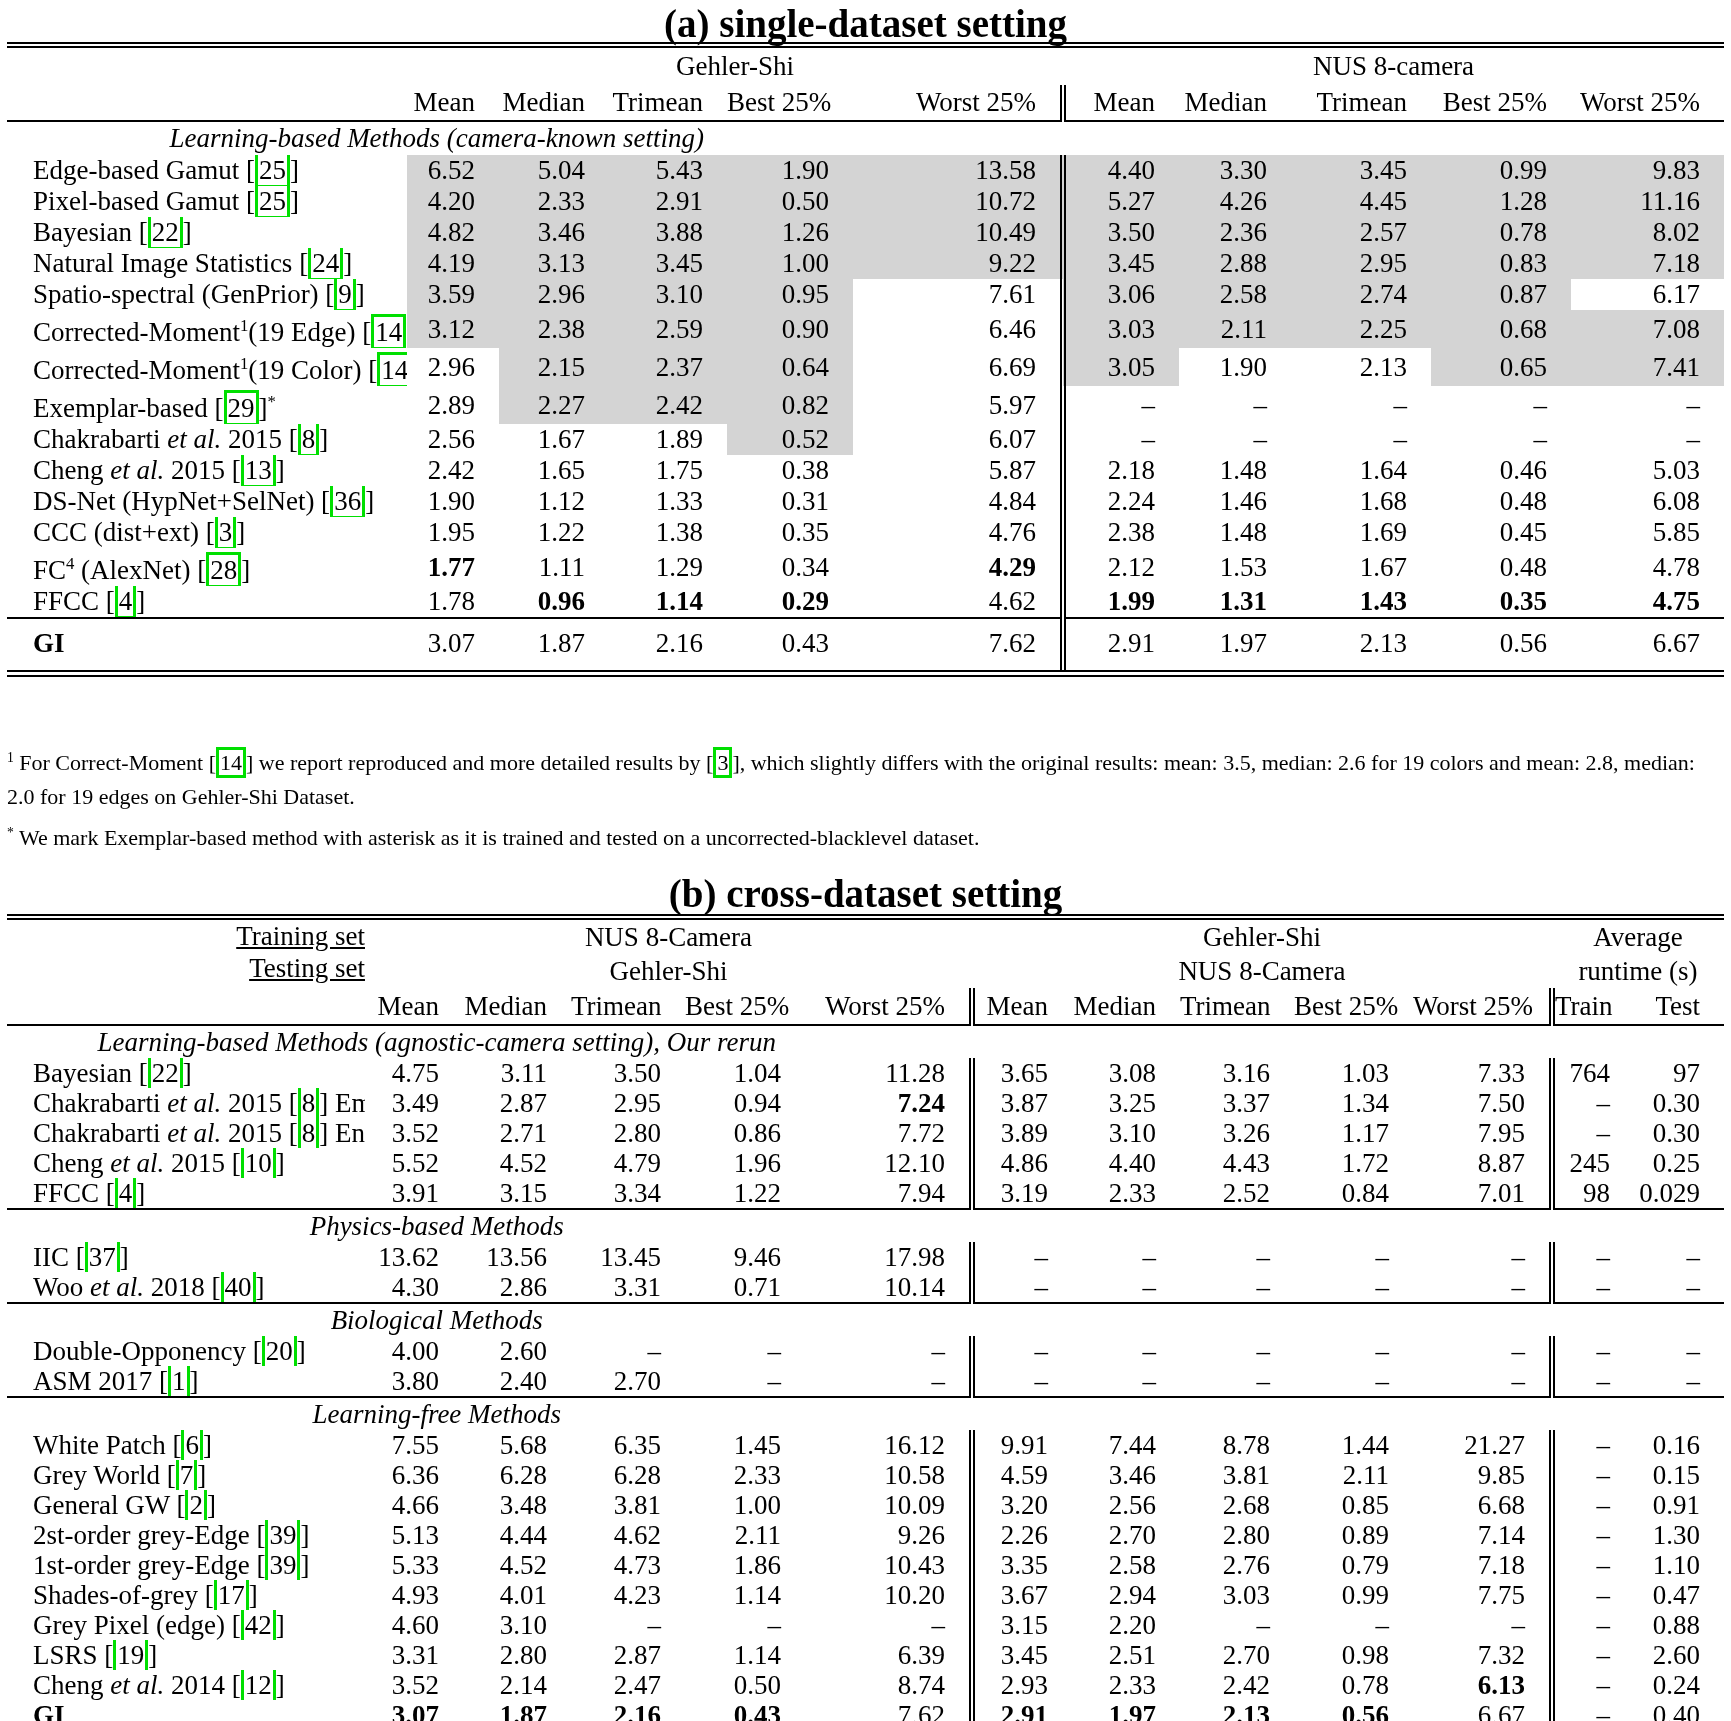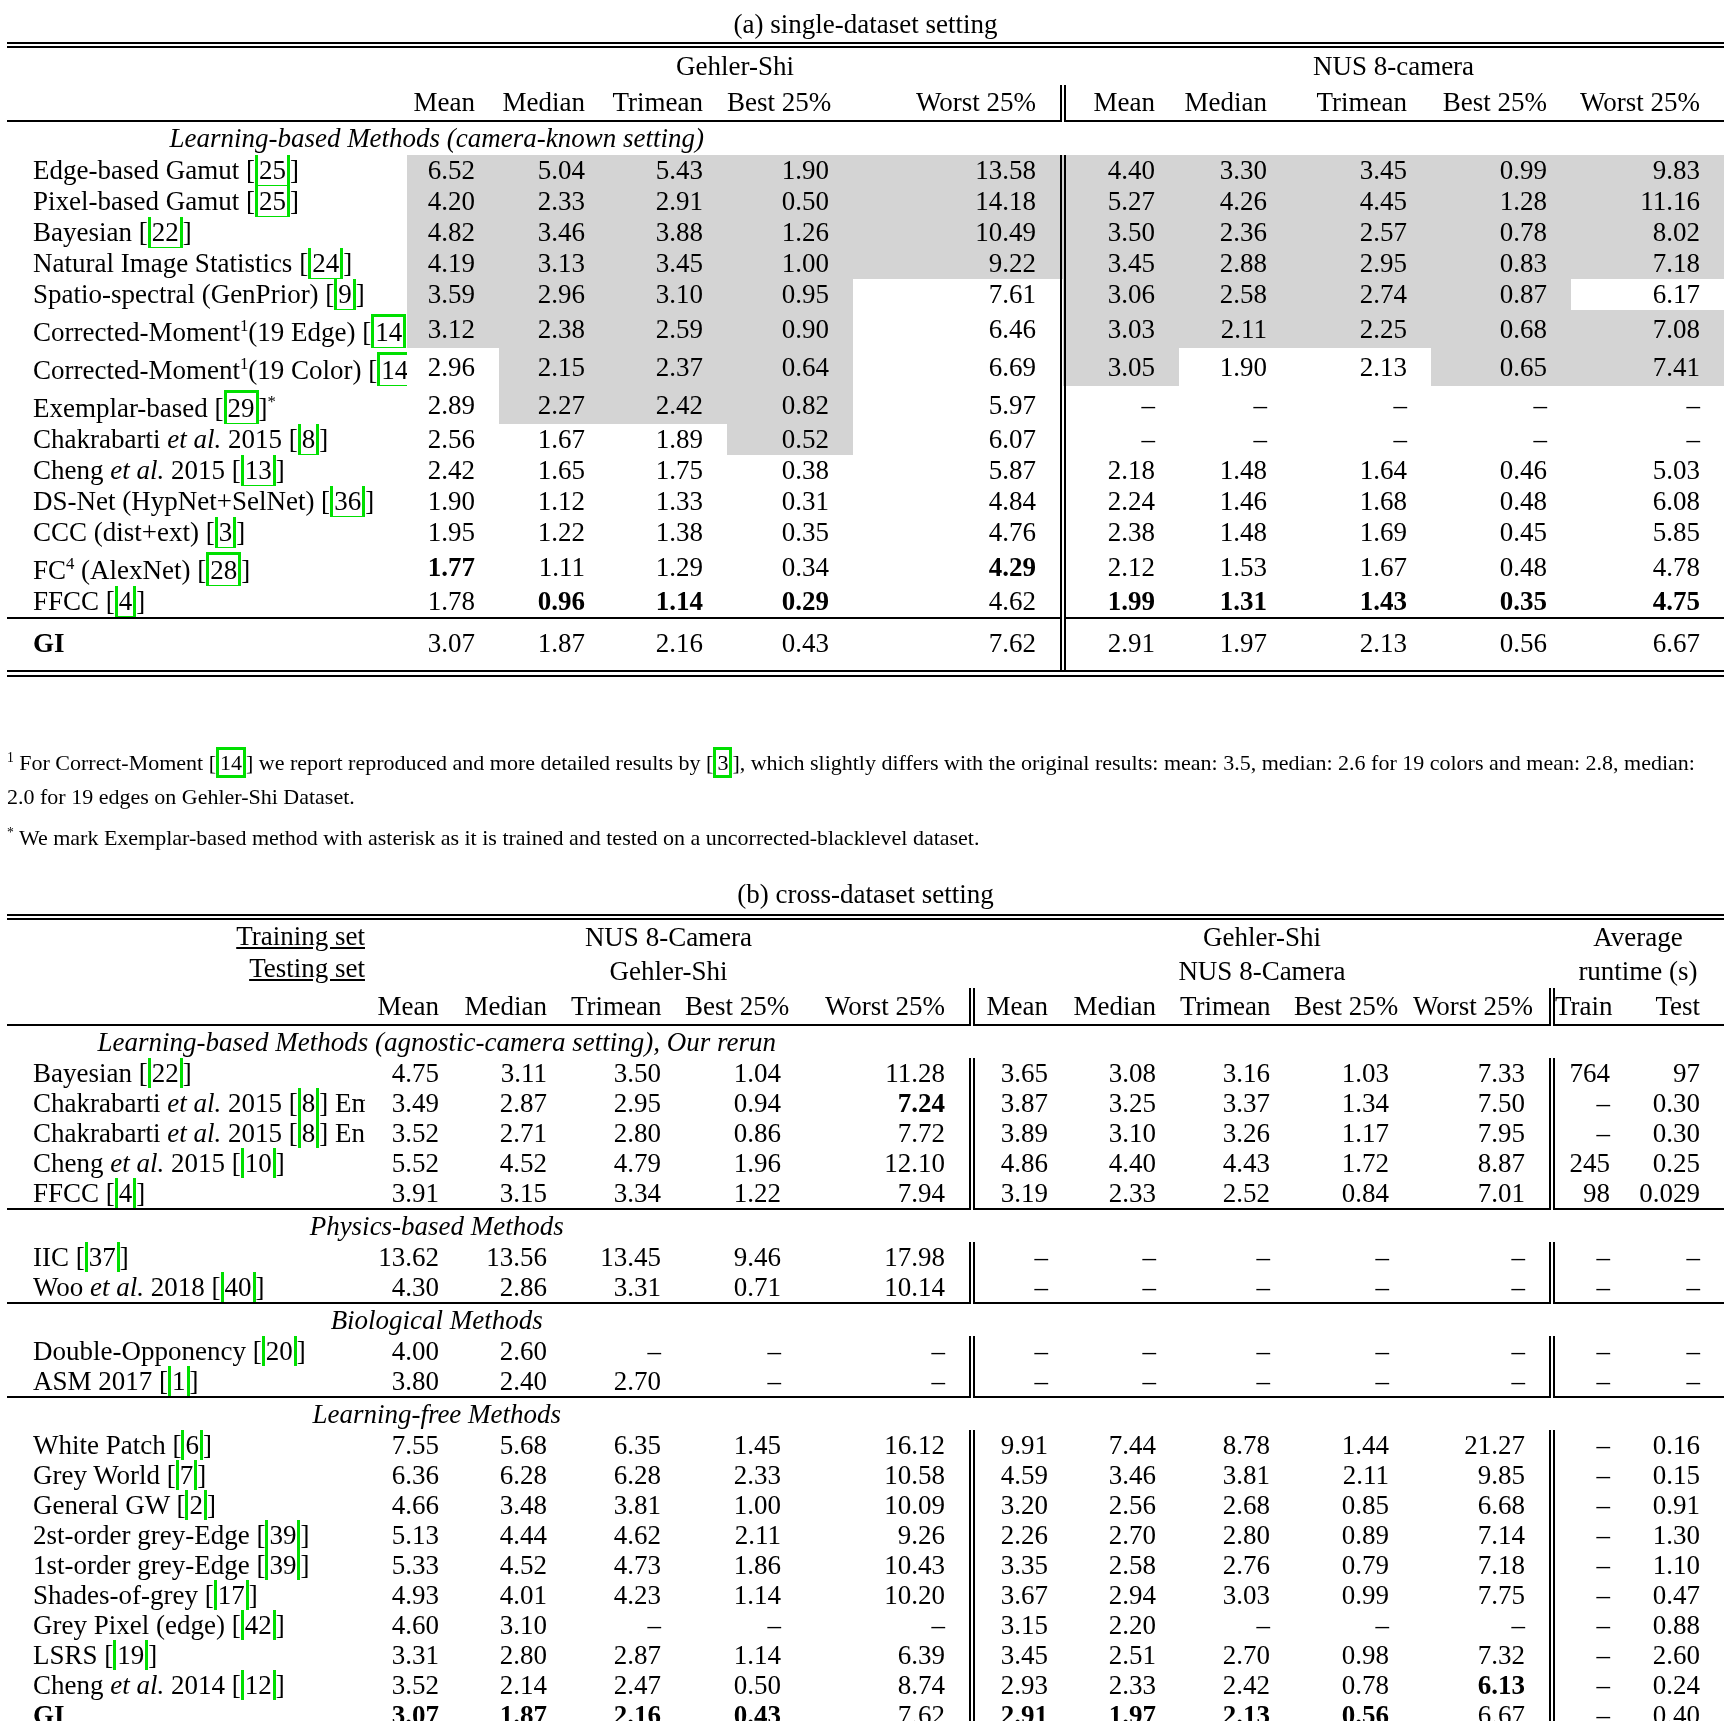--- a/index.html
+++ b/index.html
@@ -1,18 +1,18 @@
 <!DOCTYPE html>
 <html style="--green: #00df00; --shade: #d4d4d4;"><head>
 <meta charset="utf-8">
 <style>
   html,body{margin:0;padding:0;background:#fff;color:#000;}
   body{width:1731px;height:1721px;overflow:hidden;
        font-family:"Liberation Serif","DejaVu Serif",serif;font-size:27px;}
-  .cap{font-size:27px;text-align:center;line-height:36px;}
+  .cap{font-size:39px;text-align:center;line-height:36px;font-weight:bold;}
   #cap-a{margin-top:6px;}
   #cap-b{margin-top:20px;margin-bottom:2px;}
   table{border-collapse:collapse;table-layout:fixed;margin:0 auto;width:1717px;
         border-top:6px double #000;border-bottom:7px double #000;}
   th{font-weight:normal;}
   .grp{line-height:34px;}
   .num{text-align:right;padding:0 24px 0 0;white-space:nowrap;}
   .lbl{text-align:left;padding:0 0 0 26px;white-space:nowrap;overflow:hidden;}
   #ta thead th{line-height:35px;}
   #ta thead tr:last-child th{border-bottom:2px solid #000;}
@@ -88,21 +88,21 @@
         <td class="num sh">3.45</td>
         <td class="num sh">0.99</td>
         <td class="num sh">9.83</td>
       </tr>
       <tr>
         <td class="lbl">Pixel-based Gamut [<span class="ref">25</span>]</td>
         <td class="num sh">4.20</td>
         <td class="num sh">2.33</td>
         <td class="num sh">2.91</td>
         <td class="num sh">0.50</td>
-        <td class="num sh">14.18</td>
+        <td class="num sh">10.72</td>
         <td class="num vsep sh">5.27</td>
         <td class="num sh">4.26</td>
         <td class="num sh">4.45</td>
         <td class="num sh">1.28</td>
         <td class="num sh">11.16</td>
       </tr>
       <tr>
         <td class="lbl">Bayesian [<span class="ref">22</span>]</td>
         <td class="num sh">4.82</td>
         <td class="num sh">3.46</td>

